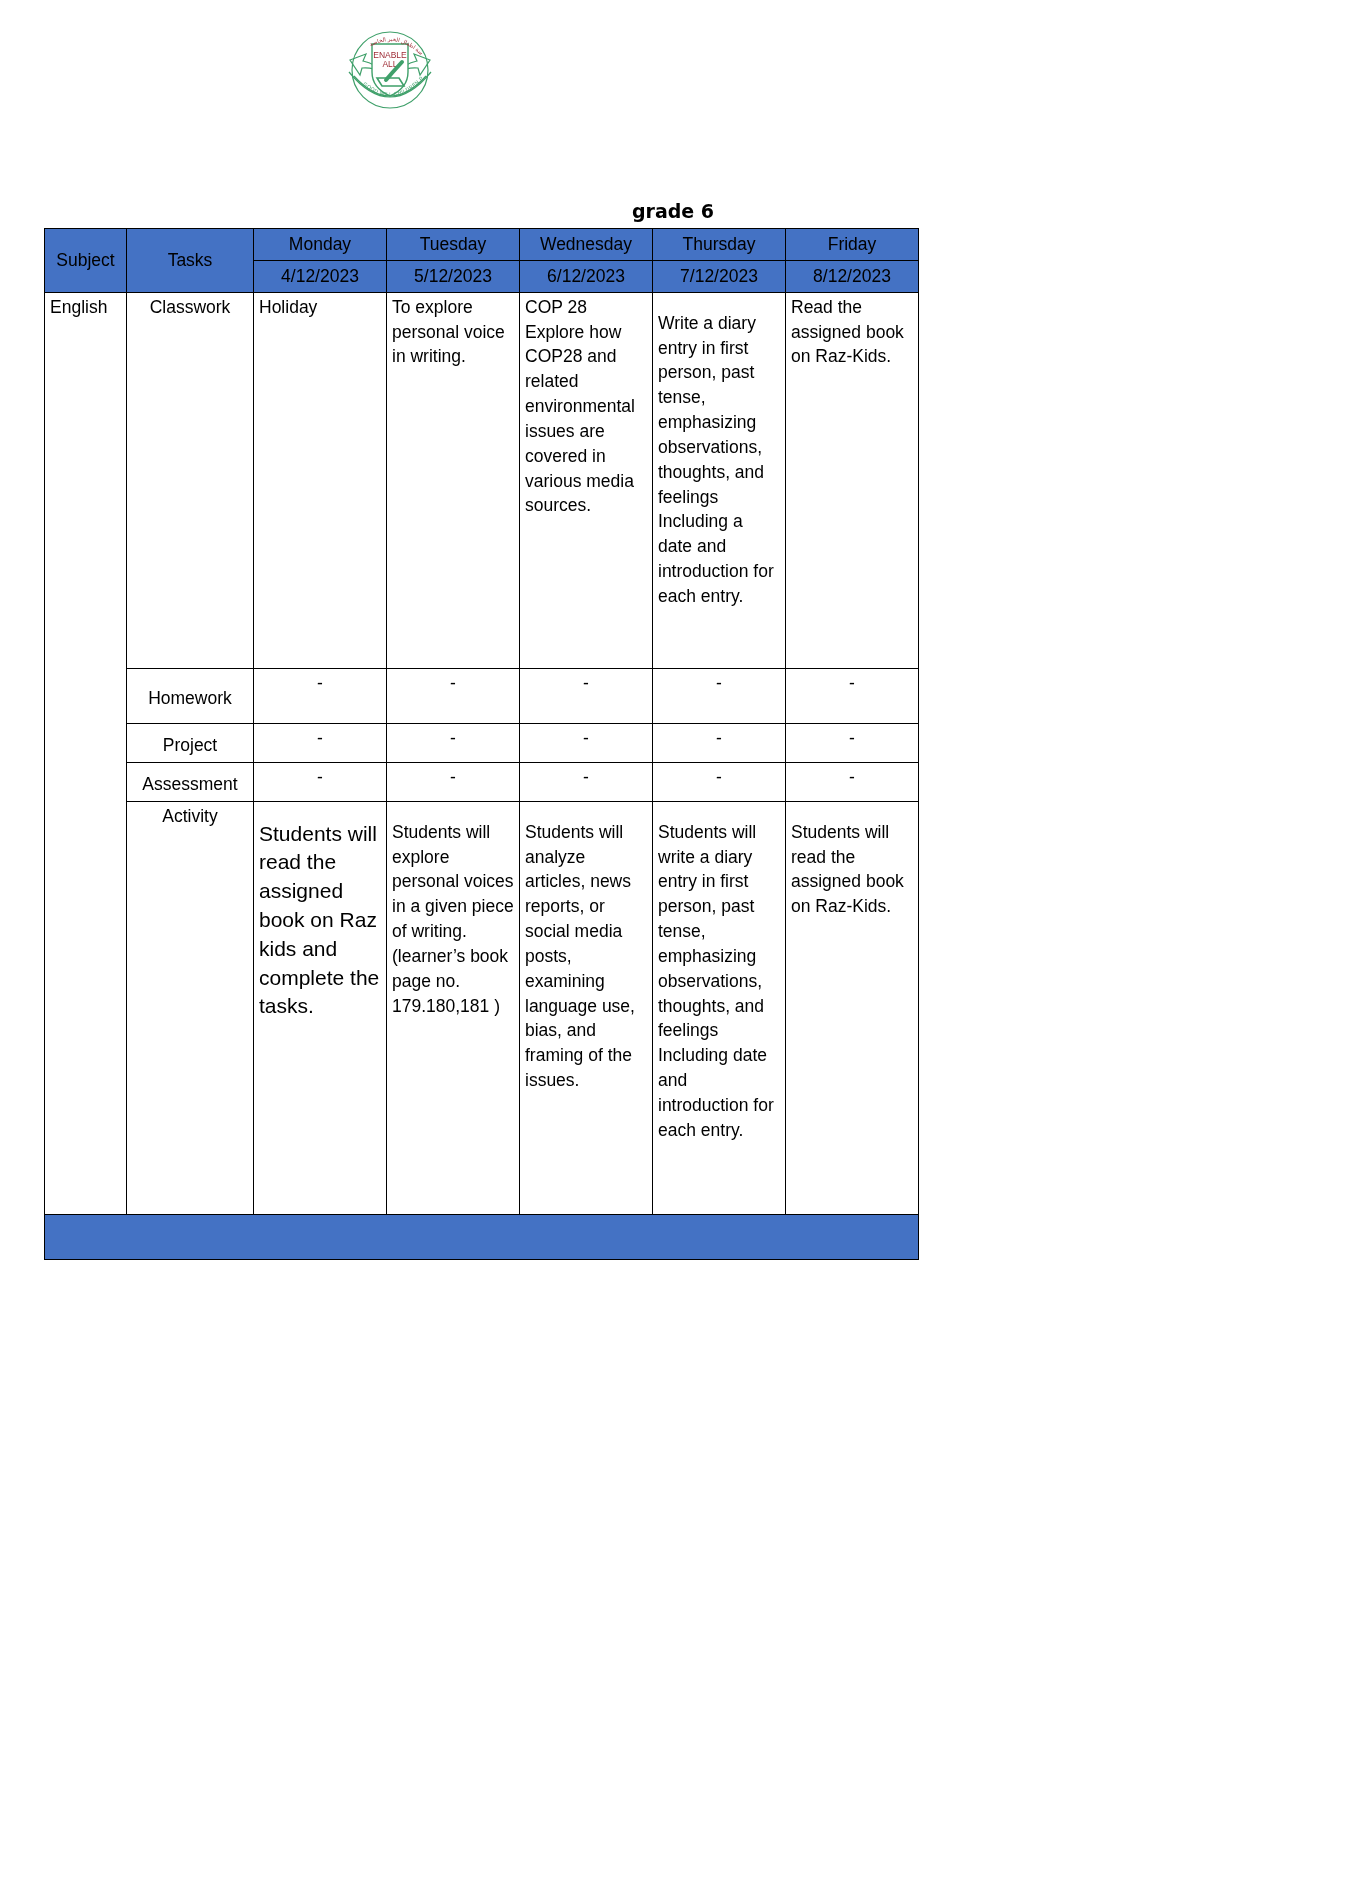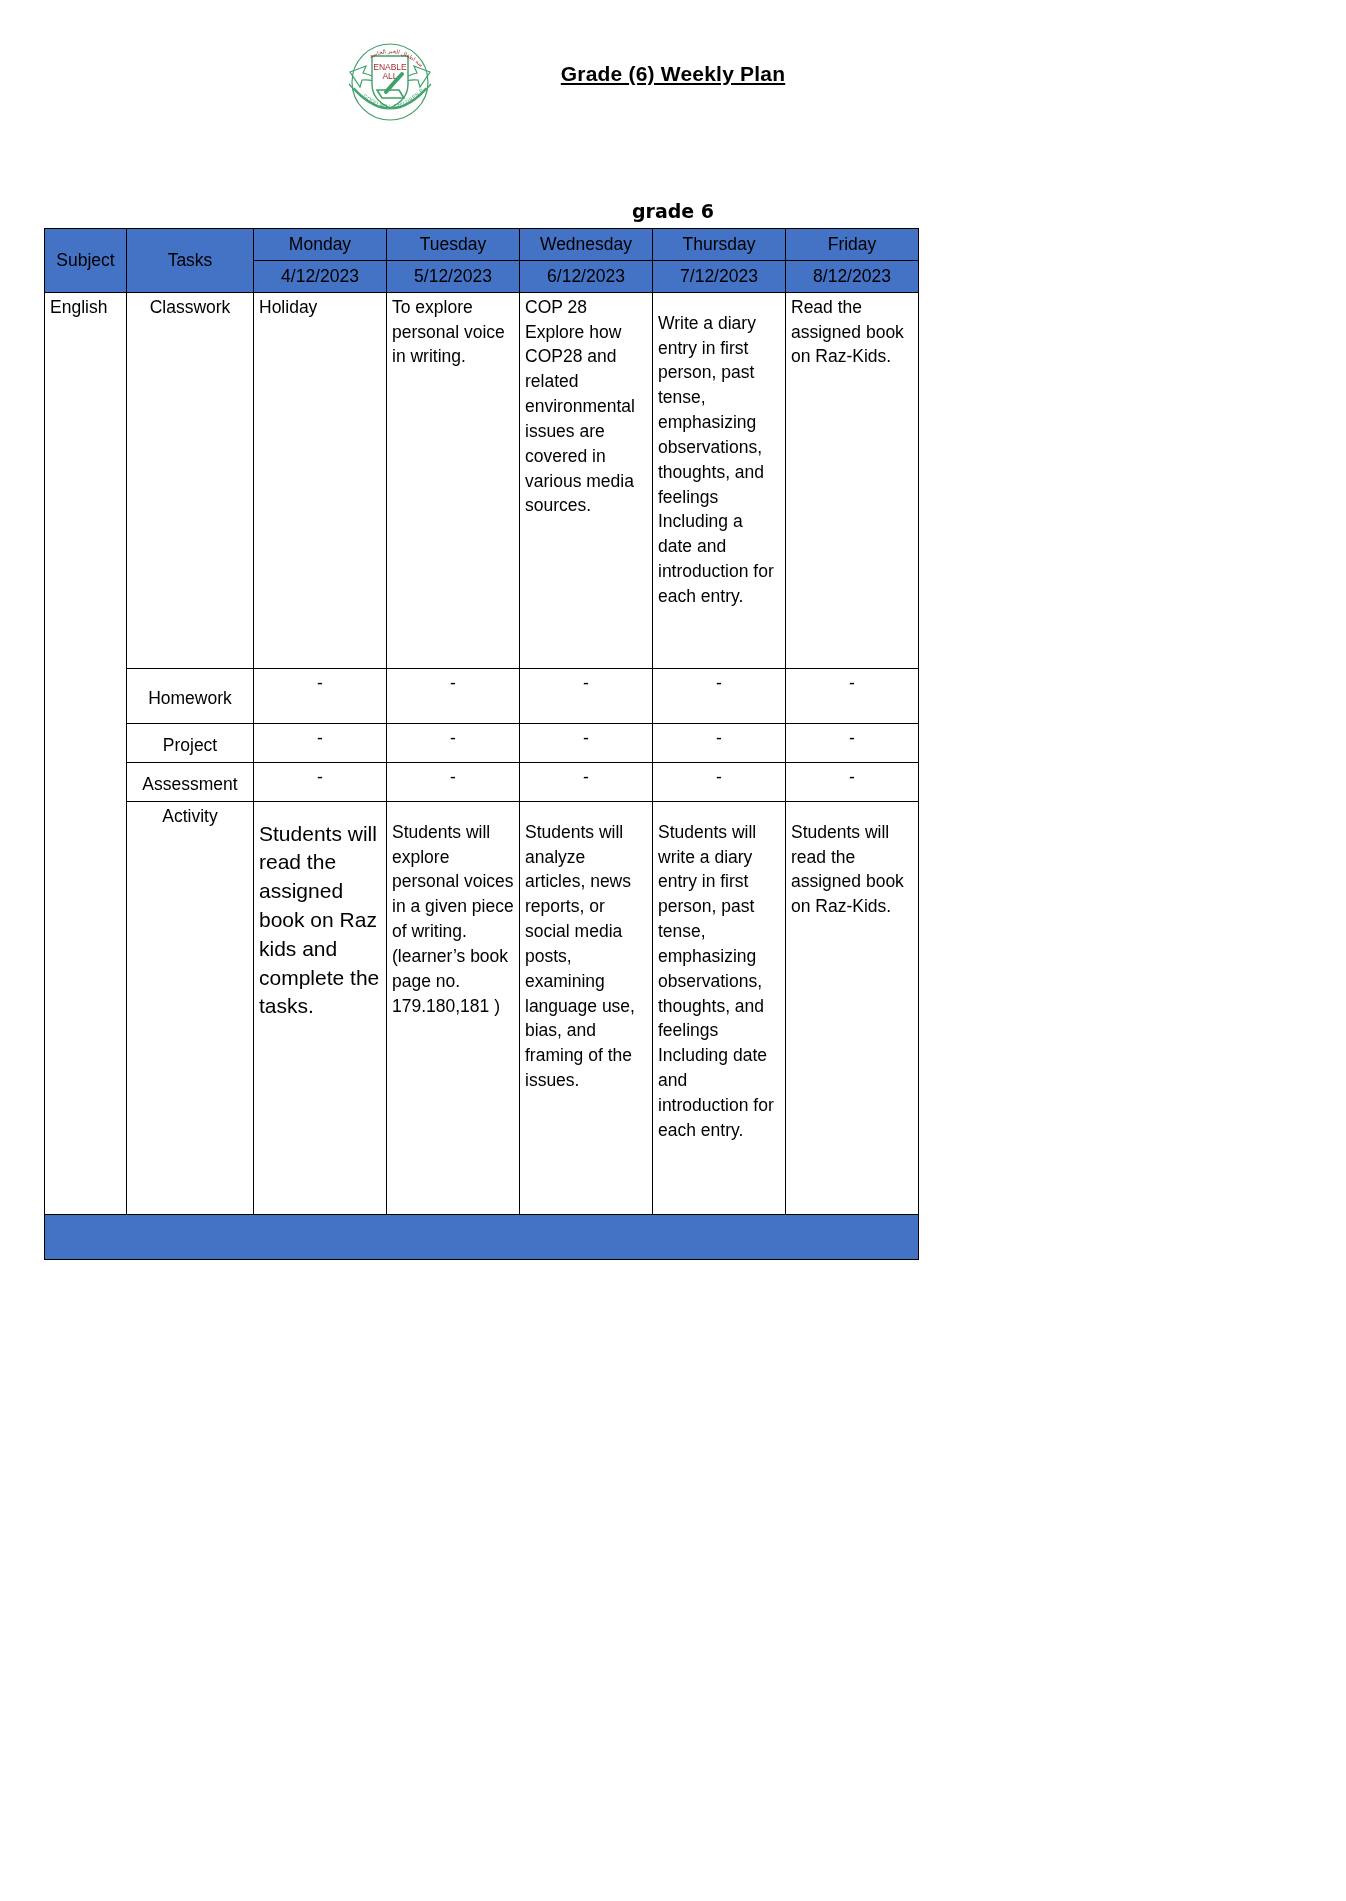--- a/index.html
+++ b/index.html
@@ -17,21 +17,21 @@
   }
 
   
   .doc-header {
     position: relative;
     height: 160px;
   }
   .logo-wrap {
     position: absolute;
     left: 336px;
-    top: 32px;
+    top: 20px;
     width: 108px;
     height: 100px;
   }
   .title-block {
     position: absolute;
     left: 0;
     right: 0;
     top: 0;
     text-align: center;
   }
@@ -166,21 +166,20 @@
       <text font-size="5.1" fill="#3FA06A" letter-spacing="0.4">
         <textPath href="#arcBottom" startOffset="12%">GOOD WILL CHILDREN PRIVATE SCHOOL</textPath>
       </text>
       <text font-size="5.6" fill="#9E2B35">
         <textPath href="#arcTop" startOffset="22%">مدرسة اطفال الخير الخاصة</textPath>
       </text>
     </svg>
   </div>
 
   <div class="title-block">
-    <span class="main-title">Grade (6) Weekly Plan</span>
   </div>
 </div>
 
 <div class="grade-caption">grade 6</div>
 
 <div class="plan-table-wrap">
   <table class="plan">
     <colgroup>
       <col class="col-subject">
         <col class="col-tasks">

